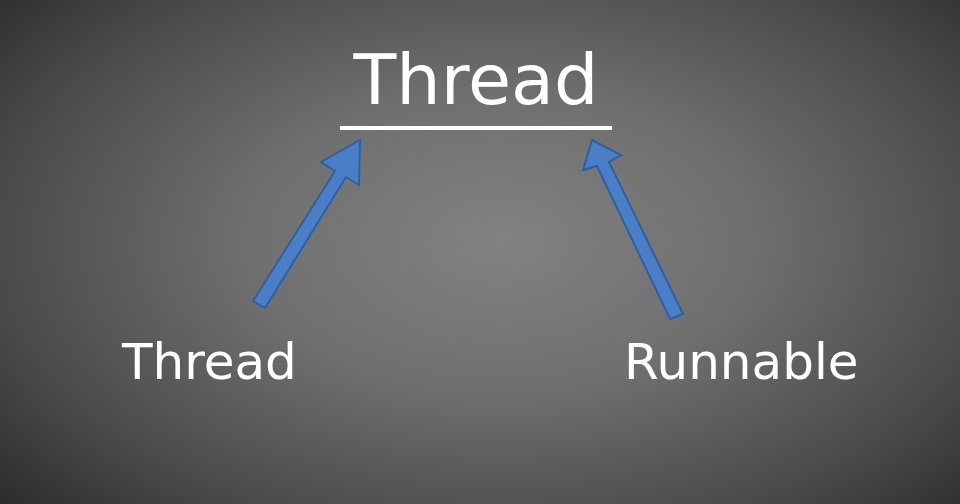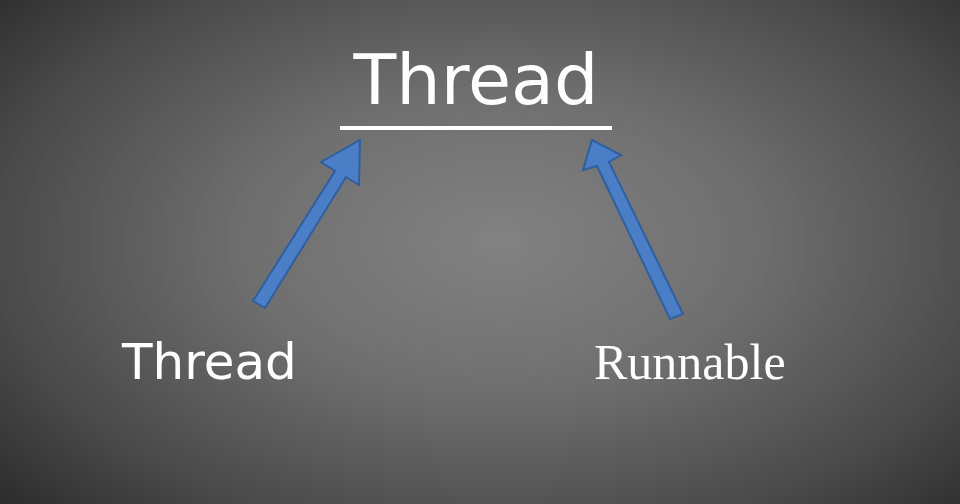--- a/index.html
+++ b/index.html
@@ -11,21 +11,21 @@
   }
   .title {
     position: absolute; left: 340px; top: 40px; width: 272px;
     font-size: 70px; line-height: 80px; text-align: center; letter-spacing: 0px;
   }
   .title-underline {
     position: absolute; left: 340px; top: 126px; width: 272px; height: 4px; background: #ffffff;
   }
   .label { position: absolute; font-size: 50px; line-height: 60px; }
   .label-thread { left: 122px; top: 332px; }
-  .label-runnable { left: 594px; top: 332px; font-family: Liberation Serif, serif; }
+  .label-runnable { left: 624px; top: 332px; }
   svg.arrows { position: absolute; left: 0; top: 0; }
 </style>
 </head>
 <body>
 
 <div class="title">Thread</div>
 <div class="title-underline"></div>
 
 <svg class="arrows" width="960" height="504">
 

